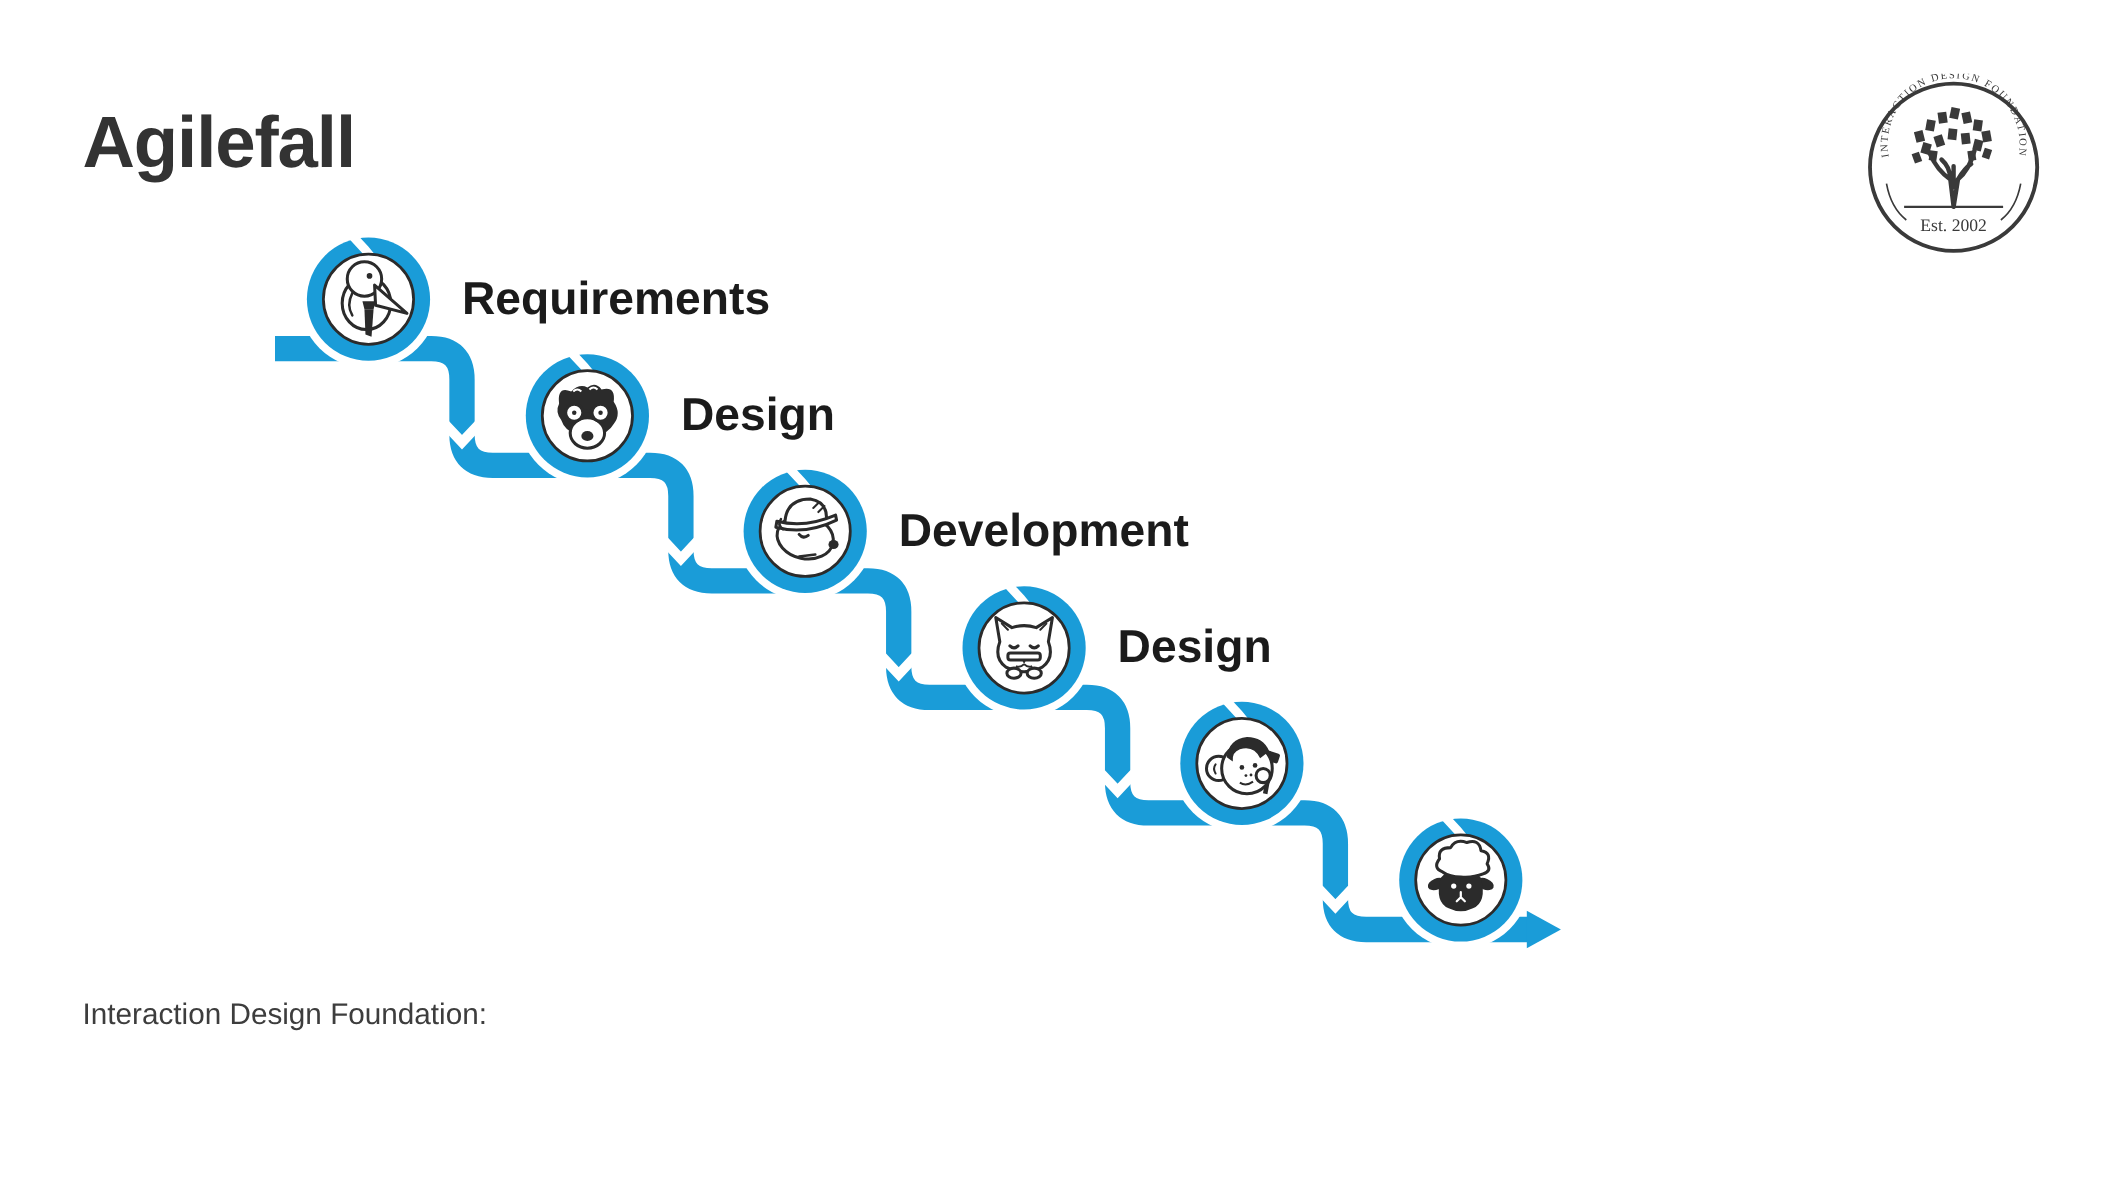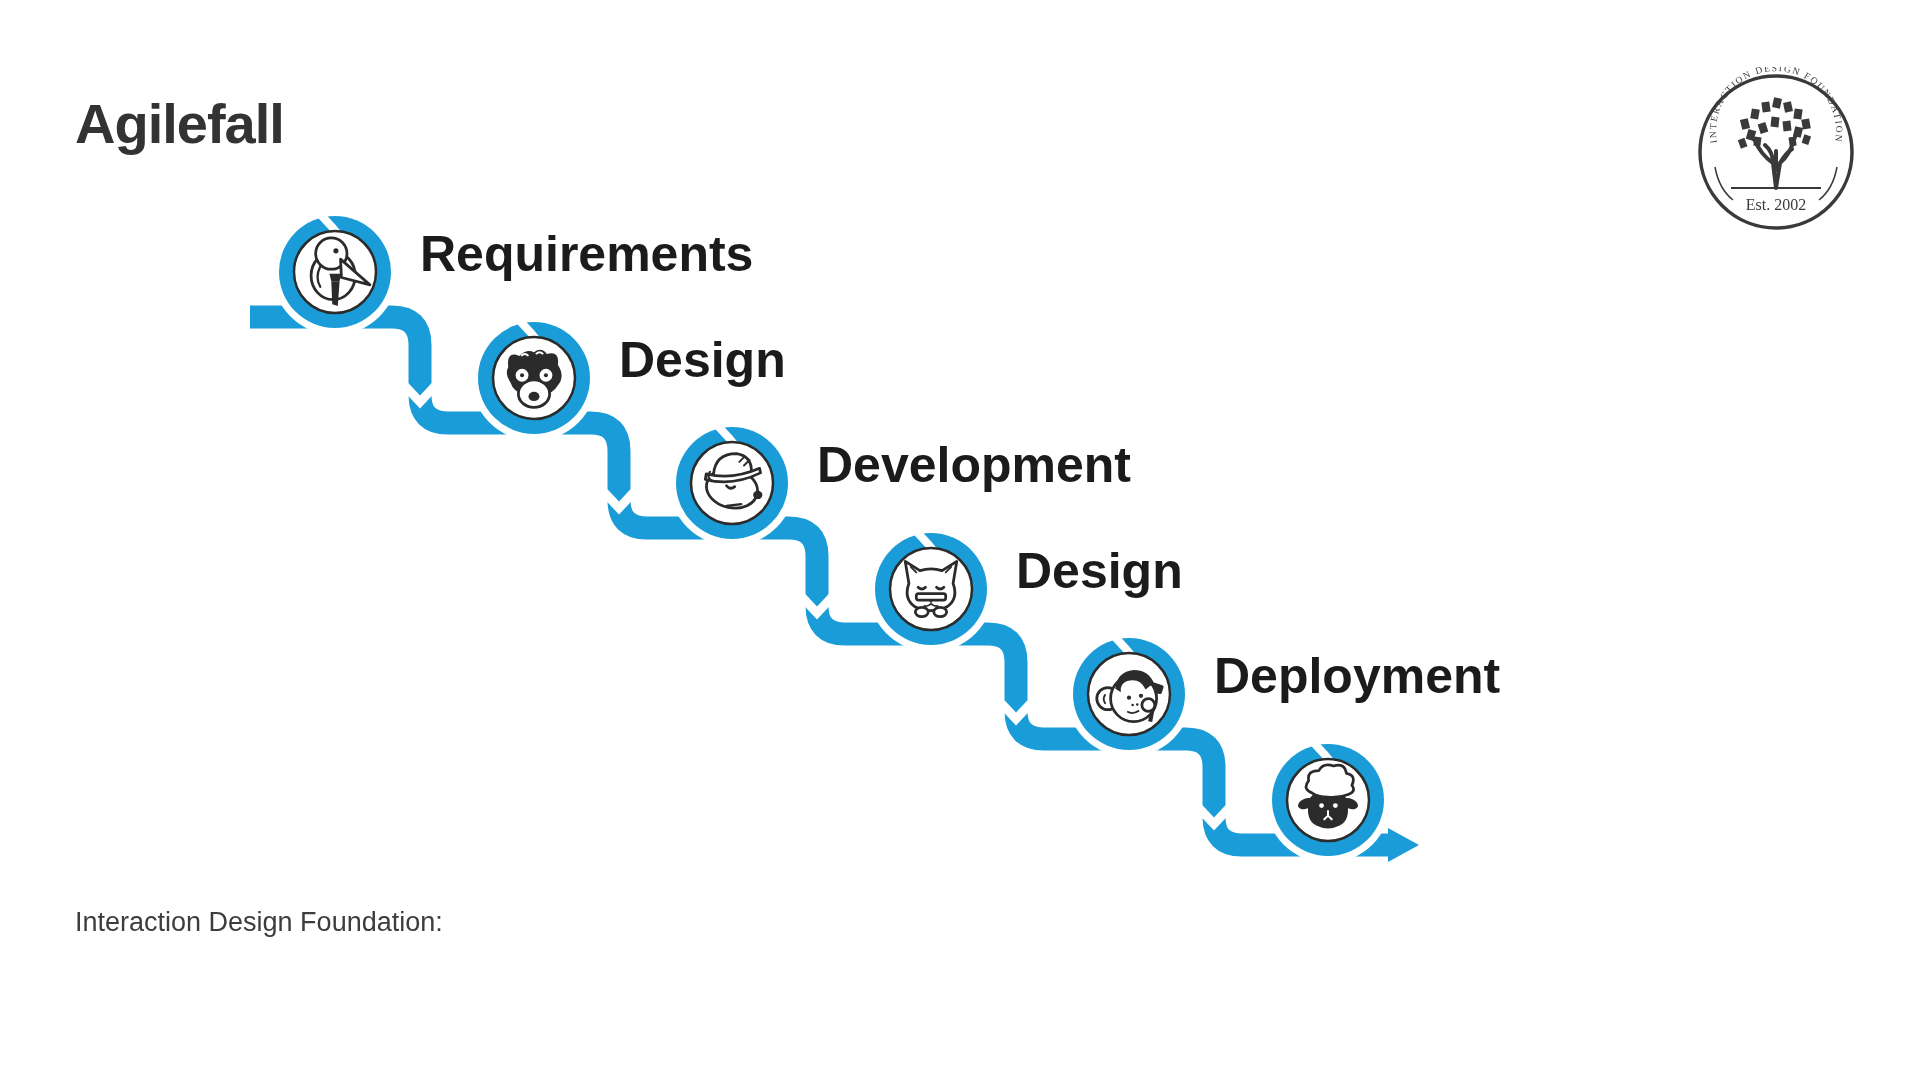--- a/index.html
+++ b/index.html
@@ -1,33 +1,33 @@
 <!DOCTYPE html>
 <html style="--blue: #1a9cd8;"><head>
 <meta charset="utf-8">
 <style>
   html,body{margin:0;padding:0;background:#fff;}
   body{font-family:"Liberation Sans",sans-serif;}
   .canvas{position:relative;width:1920px;height:1080px;background:#fff;overflow:hidden;}
 
-  .title{position:absolute;left:75px;top:96px;margin:0;font-size:56px;font-weight:800;
+  .title{position:absolute;left:75px;top:96px;margin:0;font-size:66px;font-weight:800;
          letter-spacing:-1px;color:#333;line-height:1;}
 
   #pipe-layer{position:absolute;left:0;top:0;width:1920px;height:1080px;}
   .pipe-path{fill:none;stroke:var(--blue);stroke-width:23px;stroke-linecap:butt;}
   .flow-chev{fill:none;stroke:#fff;stroke-width:9px;stroke-linecap:butt;}
   .arrowhead{fill:var(--blue);}
 
   .stage{position:absolute;width:150px;height:150px;margin-left:-75px;margin-top:-75px;}
   .stage svg{display:block;}
   .halo{fill:#fff;}
   .loop{fill:var(--blue);}
   .notch{fill:none;stroke:#fff;stroke-width:8px;}
   .inner{fill:#fff;stroke:#2b2b2b;stroke-width:2.5px;}
-  .stage-label{position:absolute;left:160px;top:24px;font-size:50px;font-weight:700;
+  .stage-label{position:absolute;left:160px;top:46px;font-size:42px;font-weight:700;
                color:#1b1b1b;white-space:nowrap;line-height:1.35;}
 
   .footer{position:absolute;left:75px;top:903px;font-size:27px;color:#3d3d3d;line-height:1.43;}
   .footer .url{font-weight:700;color:#383838;}
 
   .logo{position:absolute;left:1691px;top:67px;width:170px;height:170px;}
   .logo-ink{fill:#3a3a3a;}
   .logo-stroke{fill:none;stroke:#3a3a3a;}
   .logo-arc-text{font-family:"Liberation Serif",serif;font-size:9.5px;letter-spacing:1.6px;fill:#3a3a3a;}
   .logo-est{font-family:"Liberation Serif",serif;font-size:16px;fill:#3a3a3a;}
@@ -179,21 +179,20 @@
     </div>
 
     <div class="stage" style="left: 1129px; top: 694px;">
       <svg width="150" height="150" viewBox="0 0 150 150">
         <circle class="halo" cx="75" cy="75" r="63"></circle>
         <circle class="loop" cx="75" cy="75" r="56"></circle>
         <polyline class="notch" points="59,16 72,30 81,41"></polyline>
         <circle class="inner" cx="75" cy="75" r="41"></circle>
         <use class="animal" x="29" y="29" width="92" height="92" href="#sym-monkey-hammer-icon"></use>
       </svg>
-      <div class="stage-label">Deployment</div>
     </div>
 
     <div class="stage" style="left: 1328px; top: 800px;">
       <svg width="150" height="150" viewBox="0 0 150 150">
         <circle class="halo" cx="75" cy="75" r="63"></circle>
         <circle class="loop" cx="75" cy="75" r="56"></circle>
         <polyline class="notch" points="59,16 72,30 81,41"></polyline>
         <circle class="inner" cx="75" cy="75" r="41"></circle>
         <use class="animal" x="29" y="29" width="92" height="92" href="#sym-sheep-icon"></use>
       </svg>

